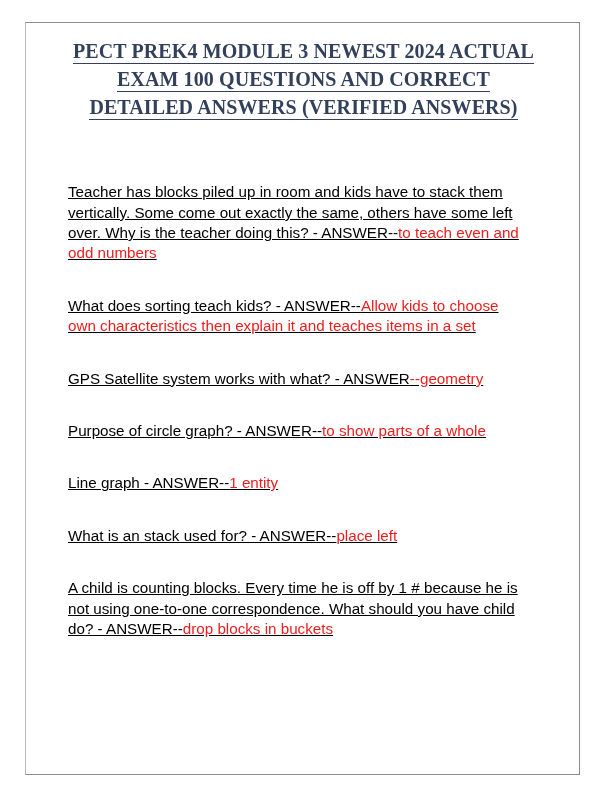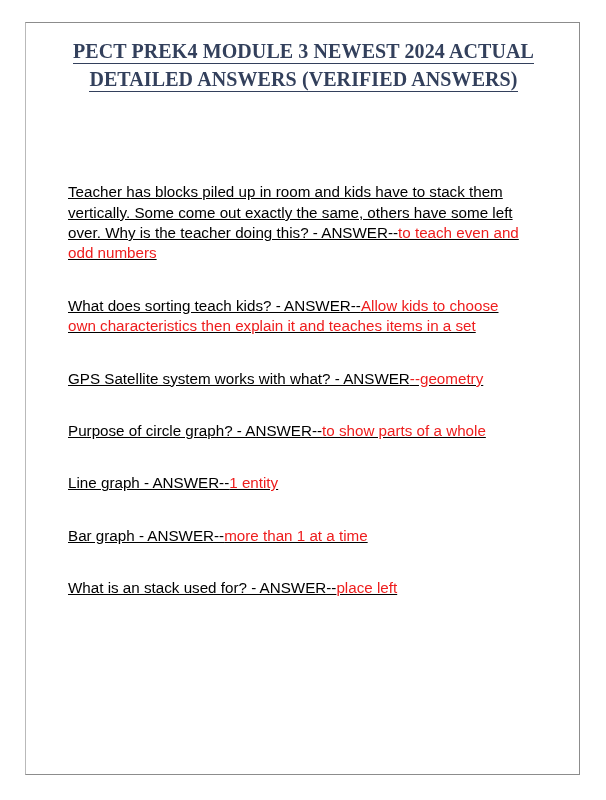--- a/index.html
+++ b/index.html
@@ -71,34 +71,35 @@
   .q-text { color: #000000; }
   .a-text { color: #ee1d1d; }
 </style>
 </head>
 <body>
 
 <div id="page-frame">
 
   <div id="doc-title">
     <span class="title-line"><span>PECT PREK4 MODULE 3 NEWEST 2024 ACTUAL</span></span>
+    <span class="title-line"><span>EXAM 100 QUESTIONS AND CORRECT</span></span>
     <span class="title-line"><span>DETAILED ANSWERS (VERIFIED ANSWERS)</span></span>
   </div>
 
   <div id="qa-body">
 
     <p class="qa-block"><span class="q-text">Teacher has blocks piled up in room and kids have to stack them vertically. Some come out exactly the same, others have some left over. Why is the teacher doing this? - ANSWER--</span><span class="a-text">to teach even and odd numbers</span></p>
 
     <p class="qa-block"><span class="q-text">What does sorting teach kids? - ANSWER--</span><span class="a-text">Allow kids to choose own characteristics then explain it and teaches items in a set</span></p>
 
     <p class="qa-block"><span class="q-text">GPS Satellite system works with what? - ANSWER</span><span class="a-text">--geometry</span></p>
 
     <p class="qa-block"><span class="q-text">Purpose of circle graph? - ANSWER--</span><span class="a-text">to show parts of a whole</span></p>
 
     <p class="qa-block"><span class="q-text">Line graph - ANSWER--</span><span class="a-text">1 entity</span></p>
 
-    <p class="qa-block"><span class="q-text">Bar graph - ANSWER--</span><span class="a-text">more than 1 at a time</span></p>
 
     <p class="qa-block"><span class="q-text">What is an stack used for? - ANSWER--</span><span class="a-text">place left</span></p>
 
+    <p class="qa-block"><span class="q-text">A child is counting blocks. Every time he is off by 1 # because he is not using one-to-one correspondence. What should you have child do? - ANSWER--</span><span class="a-text">drop blocks in buckets</span></p>
 
   </div>
 </div>
 
 </body></html>

